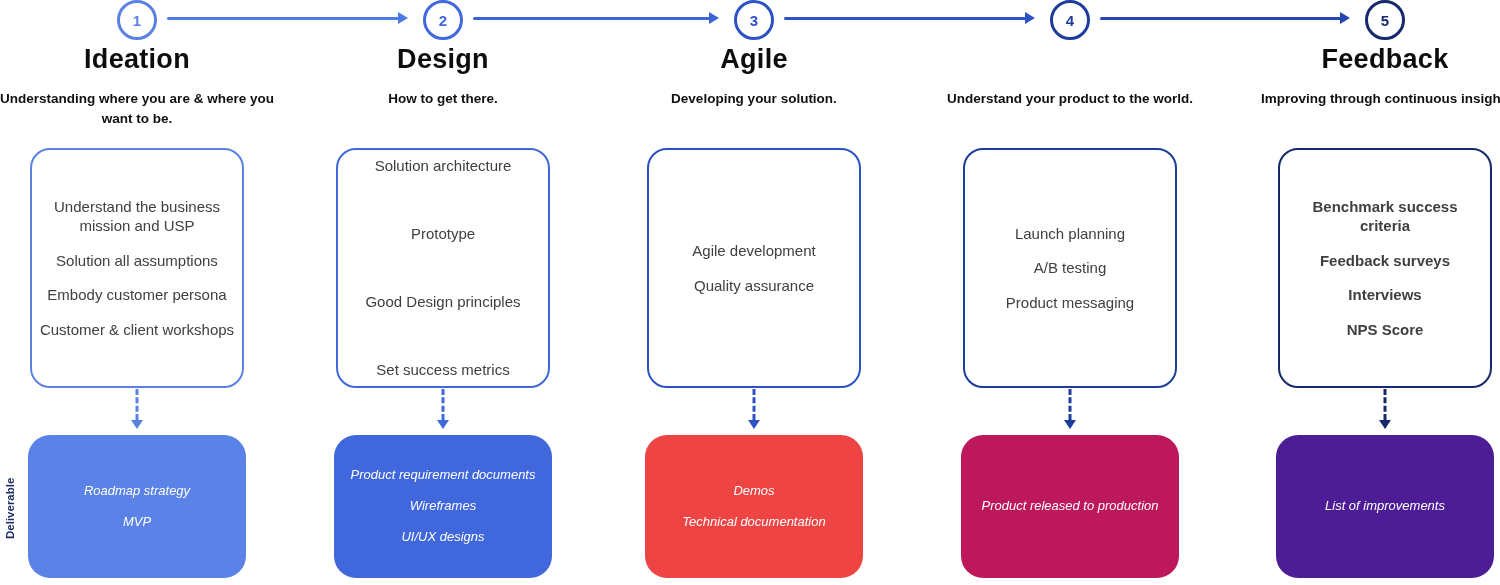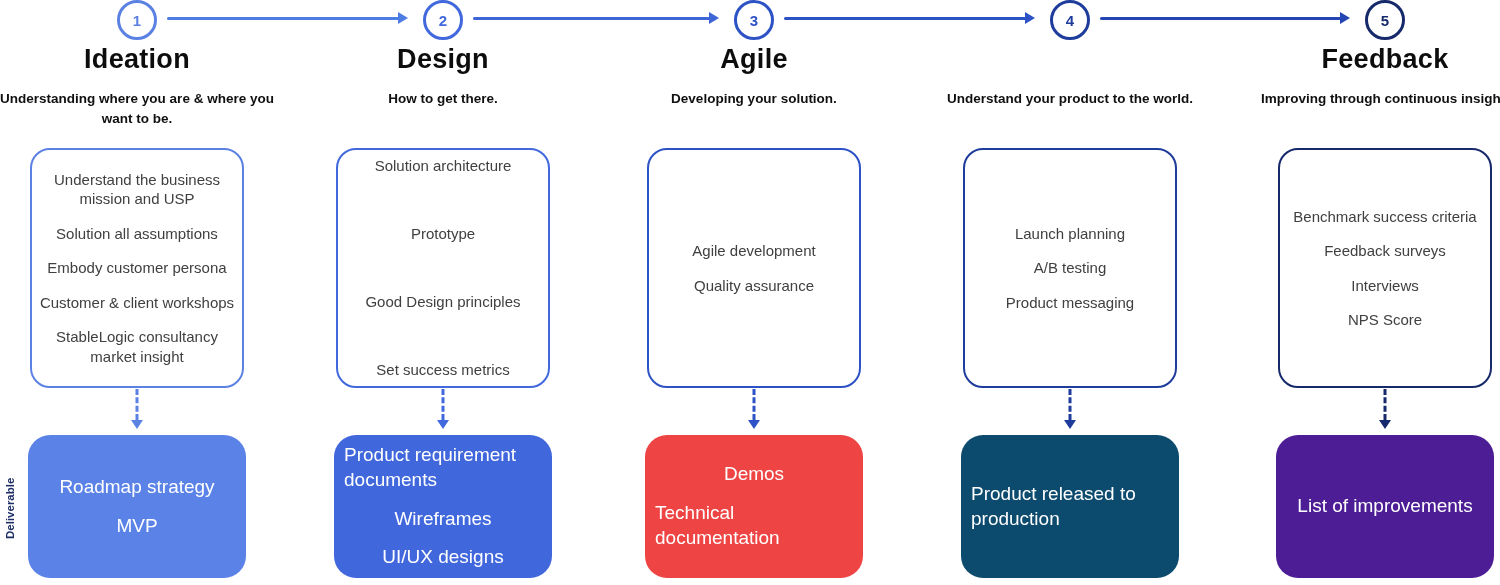--- a/index.html
+++ b/index.html
@@ -42,21 +42,21 @@
     width:0; height:0; border-left:6px solid transparent; border-right:6px solid transparent;
     border-top:9px solid #4169dd;
   }
   .dbox {
     position:absolute; top:435px; left:50%; transform:translateX(-50%);
     width:218px; height:143px; box-sizing:border-box; padding:8px 10px;
     border-radius:22px; background:#4169dd;
     display:flex; flex-direction:column; justify-content:center; align-items:center;
     gap:14px;
   }
-  .ditem { font-size:19px; color:#ffffff; line-height:1.3; }
+  .ditem { font-size:13px; color:#ffffff; line-height:1.3;font-style:italic; }
   .harrow { position:absolute; top:12px; height:12px; }
   .hline { position:absolute; left:0; right:9px; top:4.5px; height:3px; border-radius:2px; background:#4169dd; }
   .hhead {
     position:absolute; right:0; top:0; width:0; height:0;
     border-top:6px solid transparent; border-bottom:6px solid transparent;
     border-left:10px solid #4169dd;
   }
   .axis-label {
     position:absolute; left:2px; top:438px; height:140px; width:16px;
     display:flex; align-items:center; justify-content:center;
@@ -90,21 +90,20 @@
 
   <div class="col" style="left:-13px;">
     <div class="circle" style="border-color: rgb(91, 130, 227); color: rgb(91, 130, 227);">1</div>
     <h2 class="title">Ideation</h2>
     <p class="subtitle">Understanding where you are &amp; where you want to be.</p>
     <div class="wbox" style="border-color: rgb(91, 130, 227);">
       <div class="item">Understand the business mission and USP</div>
       <div class="item">Solution all assumptions</div>
       <div class="item">Embody customer persona</div>
       <div class="item">Customer &amp; client workshops</div>
-      <div class="item">StableLogic consultancy market insight</div>
     </div>
     <div class="varrow">
       <div class="dash" style="border-left-color: rgb(91, 130, 227);"></div>
       <div class="vhead" style="border-top-color: rgb(91, 130, 227);"></div>
     </div>
     <div class="dbox" style="background-color: rgb(91, 130, 230);">
       <div class="ditem">Roadmap strategy</div>
       <div class="ditem">MVP</div>
     </div>
   </div>
@@ -153,30 +152,30 @@
     <p class="subtitle">Understand your product to the world.</p>
     <div class="wbox" style="border-color: rgb(30, 60, 155);">
       <div class="item">Launch planning</div>
       <div class="item">A/B testing</div>
       <div class="item">Product messaging</div>
     </div>
     <div class="varrow">
       <div class="dash" style="border-left-color: rgb(30, 60, 155);"></div>
       <div class="vhead" style="border-top-color: rgb(30, 60, 155);"></div>
     </div>
-    <div class="dbox" style="background-color: #0c4a6e;">
+    <div class="dbox" style="background-color: #be185d;">
       <div class="ditem">Product released to production</div>
     </div>
   </div>
 
   <div class="col" style="left:1235px;">
     <div class="circle" style="border-color: rgb(22, 41, 107); color: rgb(22, 41, 107);">5</div>
     <h2 class="title">Feedback</h2>
     <p class="subtitle">Improving through continuous insight.</p>
-    <div class="wbox" style="border-color: rgb(22, 41, 107);">
+    <div class="wbox" style="border-color: rgb(22, 41, 107); font-weight: bold;">
       <div class="item">Benchmark success criteria</div>
       <div class="item">Feedback surveys</div>
       <div class="item">Interviews</div>
       <div class="item">NPS Score</div>
     </div>
     <div class="varrow">
       <div class="dash" style="border-left-color: rgb(22, 41, 107);"></div>
       <div class="vhead" style="border-top-color: rgb(22, 41, 107);"></div>
     </div>
     <div class="dbox" style="background-color: #4c1d95;">

